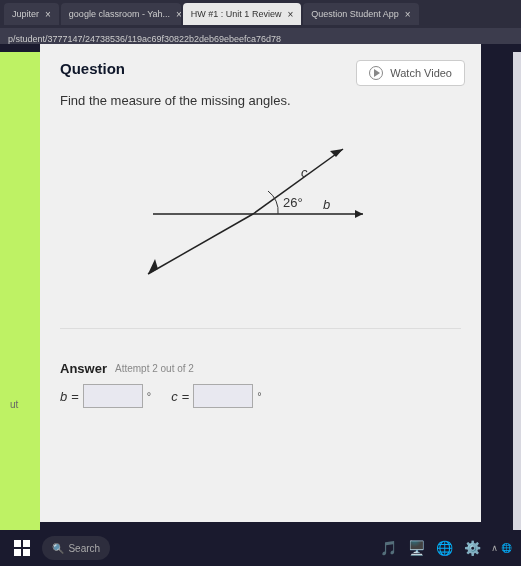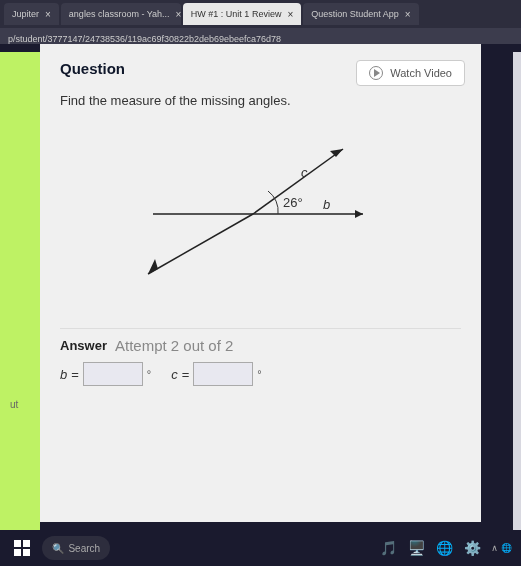--- a/index.html
+++ b/index.html
@@ -135,28 +135,29 @@
       margin-top: 10px;
       padding-top: 8px;
       border-top: 1px solid #ddd;
     }
 
     .answer-header {
       display: flex;
       align-items: center;
       gap: 8px;
       margin-bottom: 8px;
+      margin-top: 24px;
     }
     .answer-label {
       font-size: 13px;
       font-weight: 700;
       color: #222;
     }
     .attempt-text {
-      font-size: 15px;
+      font-size: 10px;
       color: #888;
     }
 
     .answer-inputs {
       display: flex;
       gap: 20px;
       align-items: center;
     }
     .input-group {
       display: flex;
@@ -275,21 +276,21 @@
   </style>
 </head>
 <body>
 
 <div class="browser-tabs">
   <div class="tab">
     <span>Jupiter</span>
     <span class="tab-close">×</span>
   </div>
   <div class="tab">
-    <span>angles classroom - Yah...</span>
+    <span>google classroom - Yah...</span>
     <span class="tab-close">×</span>
   </div>
   <div class="tab active">
     <span>HW #1 : Unit 1 Review</span>
     <span class="tab-close">×</span>
   </div>
   <div class="tab">
     <span>Question Student App</span>
     <span class="tab-close">×</span>
   </div>

